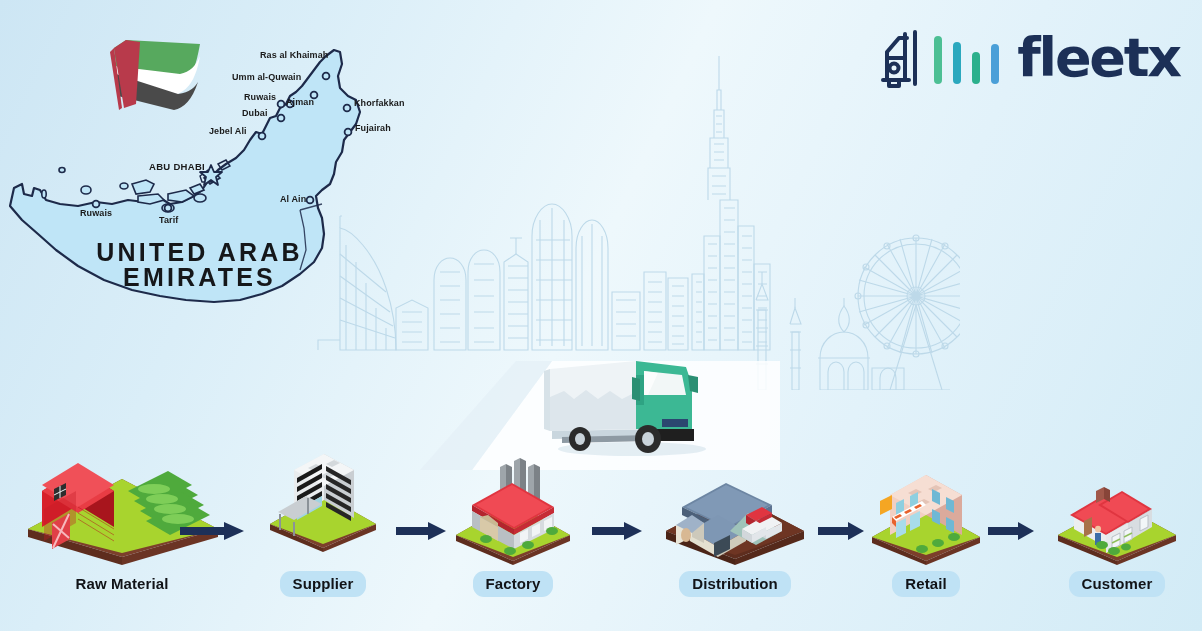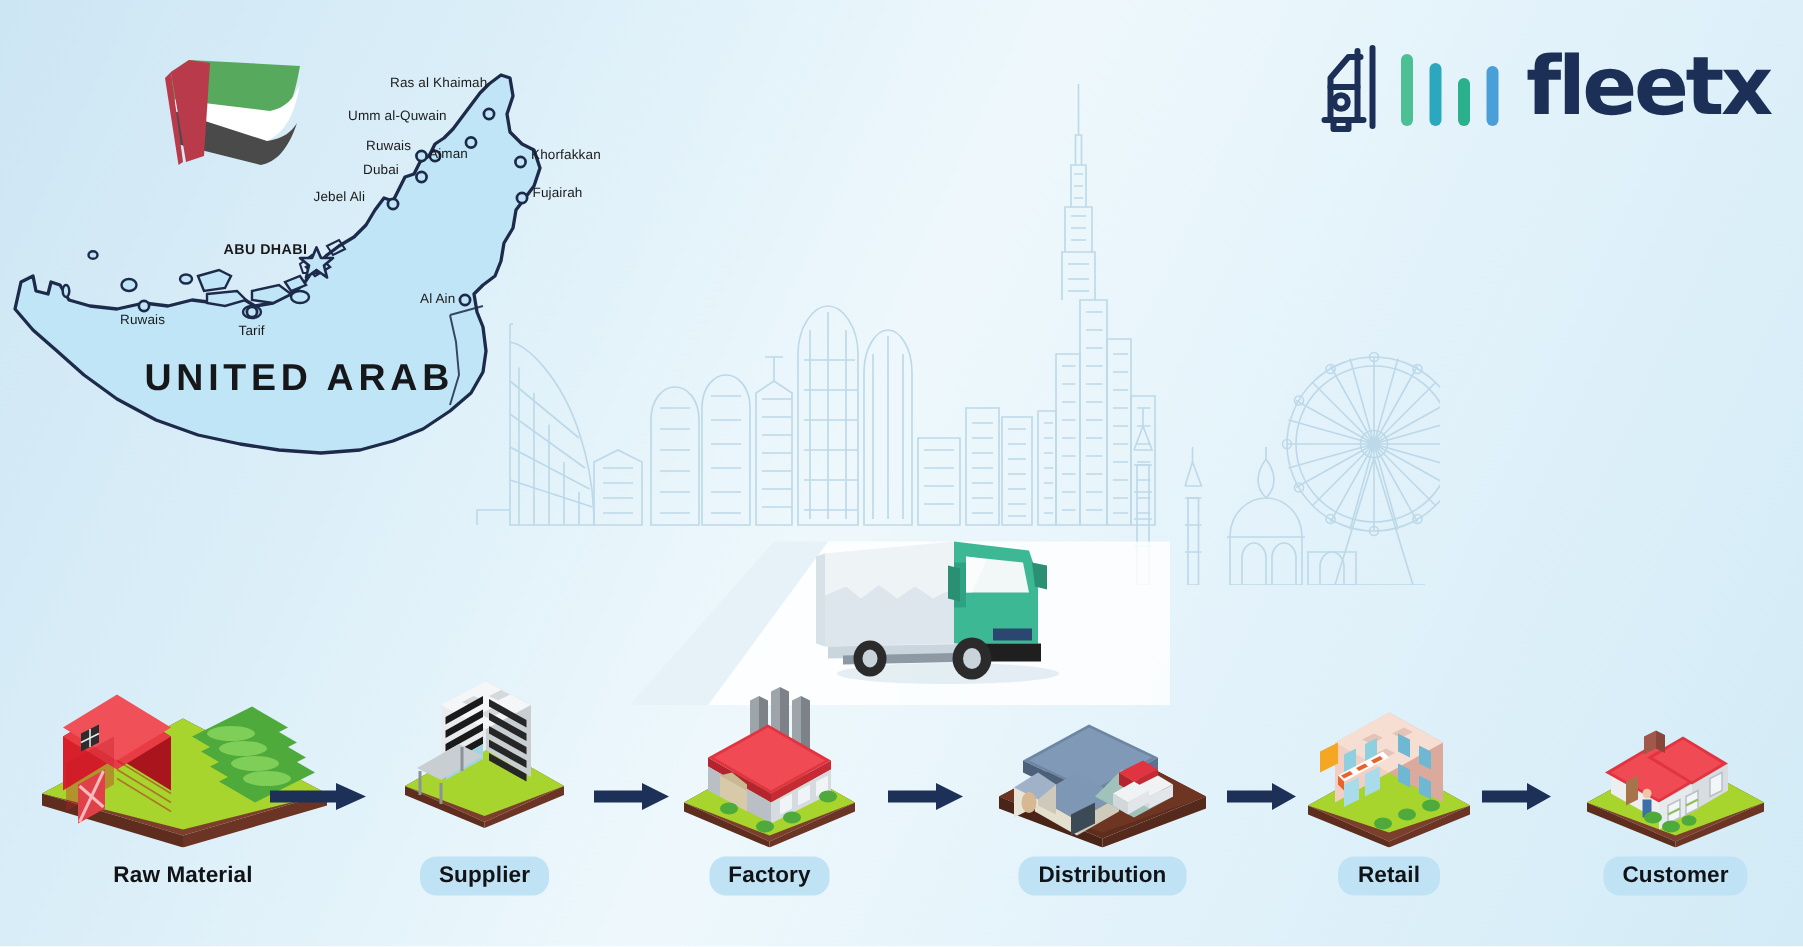--- a/index.html
+++ b/index.html
@@ -39,22 +39,23 @@
   
   #map-wrap { position: absolute; left: 4px; top: 18px; width: 400px; height: 290px; }
   #map-svg  { position: absolute; left: 0; top: 0; }
   .map-label {
     position: absolute;
     font-family: "Liberation Sans", "DejaVu Sans", sans-serif;
     font-size: 9px;
     color: #1a1a1a;
     white-space: nowrap;
     letter-spacing: .1px;
-  }
-  .map-label.bold { font-weight: normal; }
+    font-weight: bold;
+  }
+  .map-label.bold { font-weight: bold; }
   .map-label.caps { font-weight: bold; font-size: 9.5px; letter-spacing: .3px; }
   #country-name {
     position: absolute;
     left: 88px; top: 222px;
     width: 215px;
     text-align: center;
     font-family: "Liberation Sans", "DejaVu Sans", sans-serif;
     font-weight: bold;
     font-size: 25px;
     line-height: 25px;
@@ -321,20 +322,21 @@
     <div class="map-label" style="left:205px; top:108px;">Jebel Ali</div>
     <div class="map-label" style="left:350px; top:80px;">Khorfakkan</div>
     <div class="map-label" style="left:351px; top:105px;">Fujairah</div>
     <div class="map-label caps" style="left:145px; top:143px;">ABU DHABI</div>
     <div class="map-label" style="left:276px; top:176px;">Al Ain</div>
     <div class="map-label" style="left:76px; top:190px;">Ruwais</div>
     <div class="map-label" style="left:155px; top:197px;">Tarif</div>
 
     <div id="country-name">
       <div>UNITED ARAB</div>
+      <div>EMIRATES</div>
     </div>
   </div>
 
   <div id="logo">
     <svg width="46" height="60" viewBox="0 0 46 60">
       <g stroke="#1c3057" stroke-width="4" fill="none" stroke-linejoin="round" stroke-linecap="round">
         <path d="M10 52 L10 24 L22 10 L30 10"></path>
         <path d="M10 30 L28 30"></path>
         <path d="M28 6 L28 52"></path>
         <path d="M38 4 L38 56"></path>

